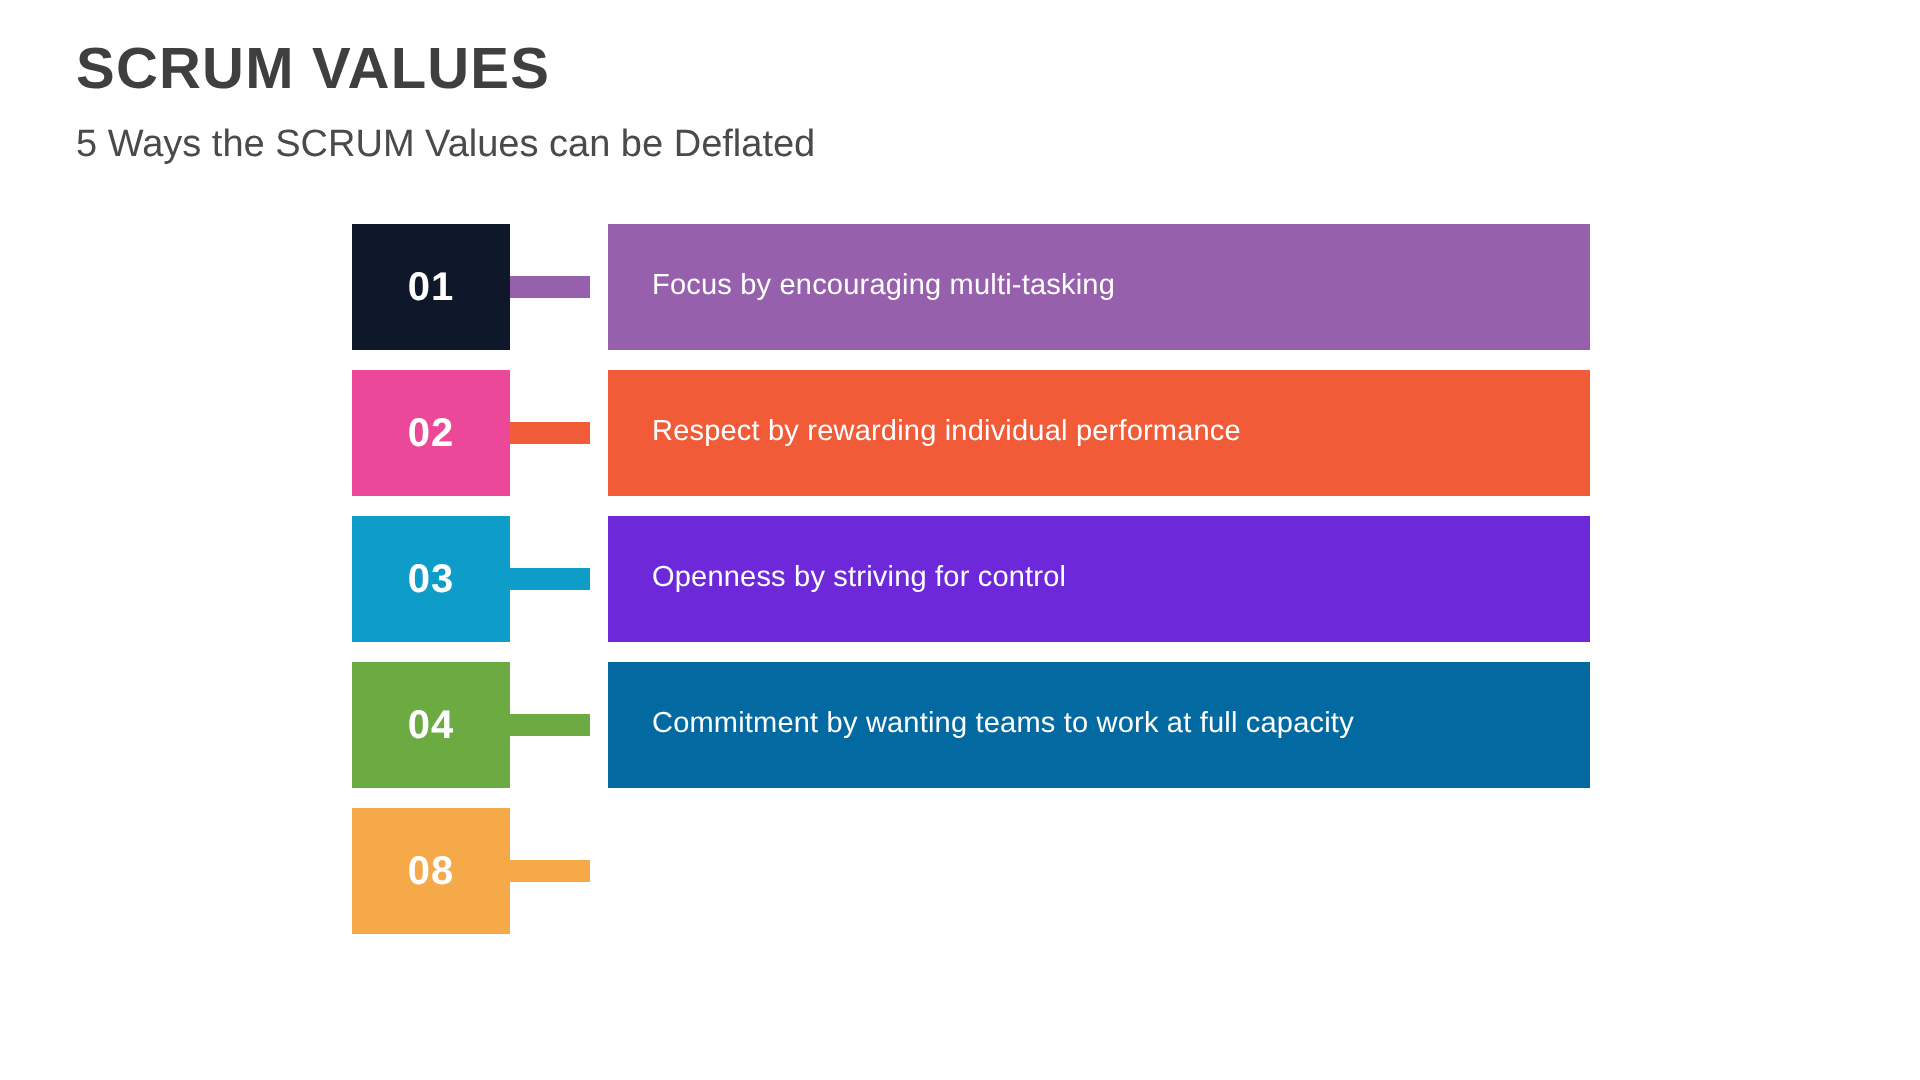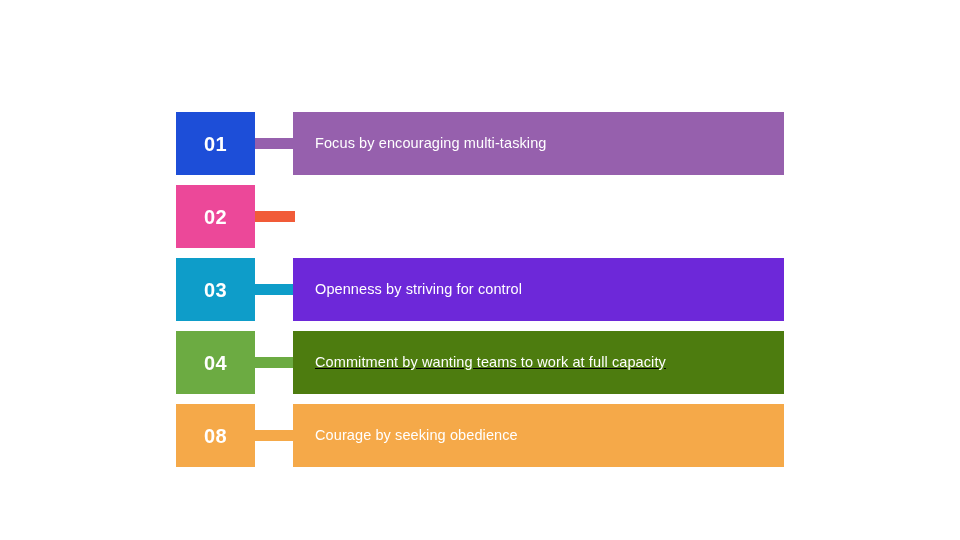--- a/index.html
+++ b/index.html
@@ -81,21 +81,21 @@
   .connector {
     position: absolute;
     left: 79px;
     top: 26px;
     width: 40px;
     height: 11px;
   }
 
   .text-box {
     position: absolute;
-    left: 117px;
+    left: 128px;
     top: 0;
     width: 491px;
     height: 63px;
     display: flex;
     align-items: center;
     box-sizing: border-box;
     padding-left: 22px;
   }
   .text-label {
     color: #ffffff;
@@ -103,64 +103,68 @@
     font-weight: normal;
     line-height: 19px;
     letter-spacing: 0.1px;
   }
 </style>
 </head>
 <body style="background-color: rgb(255, 255, 255);">
 
 <div class="slide">
 
+  <div class="header">
+    <h1 class="slide-title" style="color: rgb(63, 63, 63);">SCRUM VALUES</h1>
+    <p class="slide-subtitle" style="color: rgb(74, 74, 74);">5 Ways the SCRUM Values can be Deflated</p>
+  </div>
 
   <div class="rows">
 
     <div class="row">
-      <div class="num-box" style="background-color: #1d4ed8;">
+      <div class="num-box" style="background-color: #0f172a;">
         <span class="num-label">01</span>
       </div>
       <div class="connector" style="background-color: rgb(150, 96, 173);"></div>
       <div class="text-box" style="background-color: rgb(150, 96, 173);">
         <span class="text-label">Focus by encouraging multi-tasking</span>
       </div>
     </div>
 
     <div class="row">
       <div class="num-box" style="background-color: #ec4899;">
         <span class="num-label">02</span>
       </div>
       <div class="connector" style="background-color: rgb(241, 91, 56);"></div>
+      <div class="text-box" style="background-color: rgb(241, 91, 56);">
+        <span class="text-label">Respect by rewarding individual performance</span>
+      </div>
     </div>
 
     <div class="row">
       <div class="num-box" style="background-color: rgb(14, 157, 201);">
         <span class="num-label">03</span>
       </div>
       <div class="connector" style="background-color: rgb(14, 157, 201);"></div>
       <div class="text-box" style="background-color: #6d28d9;">
         <span class="text-label">Openness by striving for control</span>
       </div>
     </div>
 
     <div class="row">
       <div class="num-box" style="background-color: rgb(108, 171, 66);">
         <span class="num-label">04</span>
       </div>
       <div class="connector" style="background-color: rgb(108, 171, 66);"></div>
-      <div class="text-box" style="background-color: #4d7c0f; text-decoration: underline;">
+      <div class="text-box" style="background-color: #0369a1;">
         <span class="text-label">Commitment by wanting teams to work at full capacity</span>
       </div>
     </div>
 
     <div class="row">
       <div class="num-box" style="background-color: rgb(245, 169, 73);">
         <span class="num-label">08</span>
       </div>
       <div class="connector" style="background-color: rgb(245, 169, 73);"></div>
-      <div class="text-box" style="background-color: rgb(245, 169, 73);">
-        <span class="text-label">Courage by seeking obedience</span>
-      </div>
     </div>
 
   </div>
 </div>
 
 </body></html>

